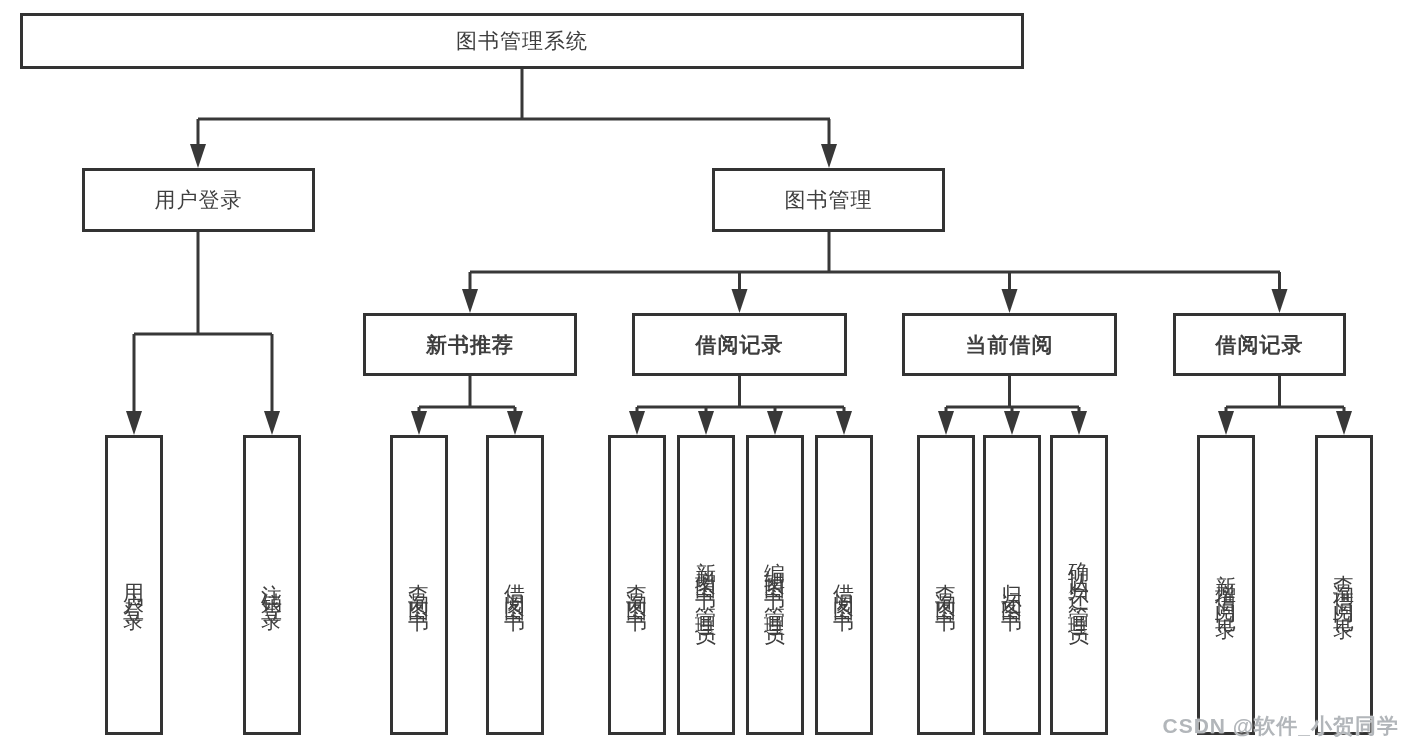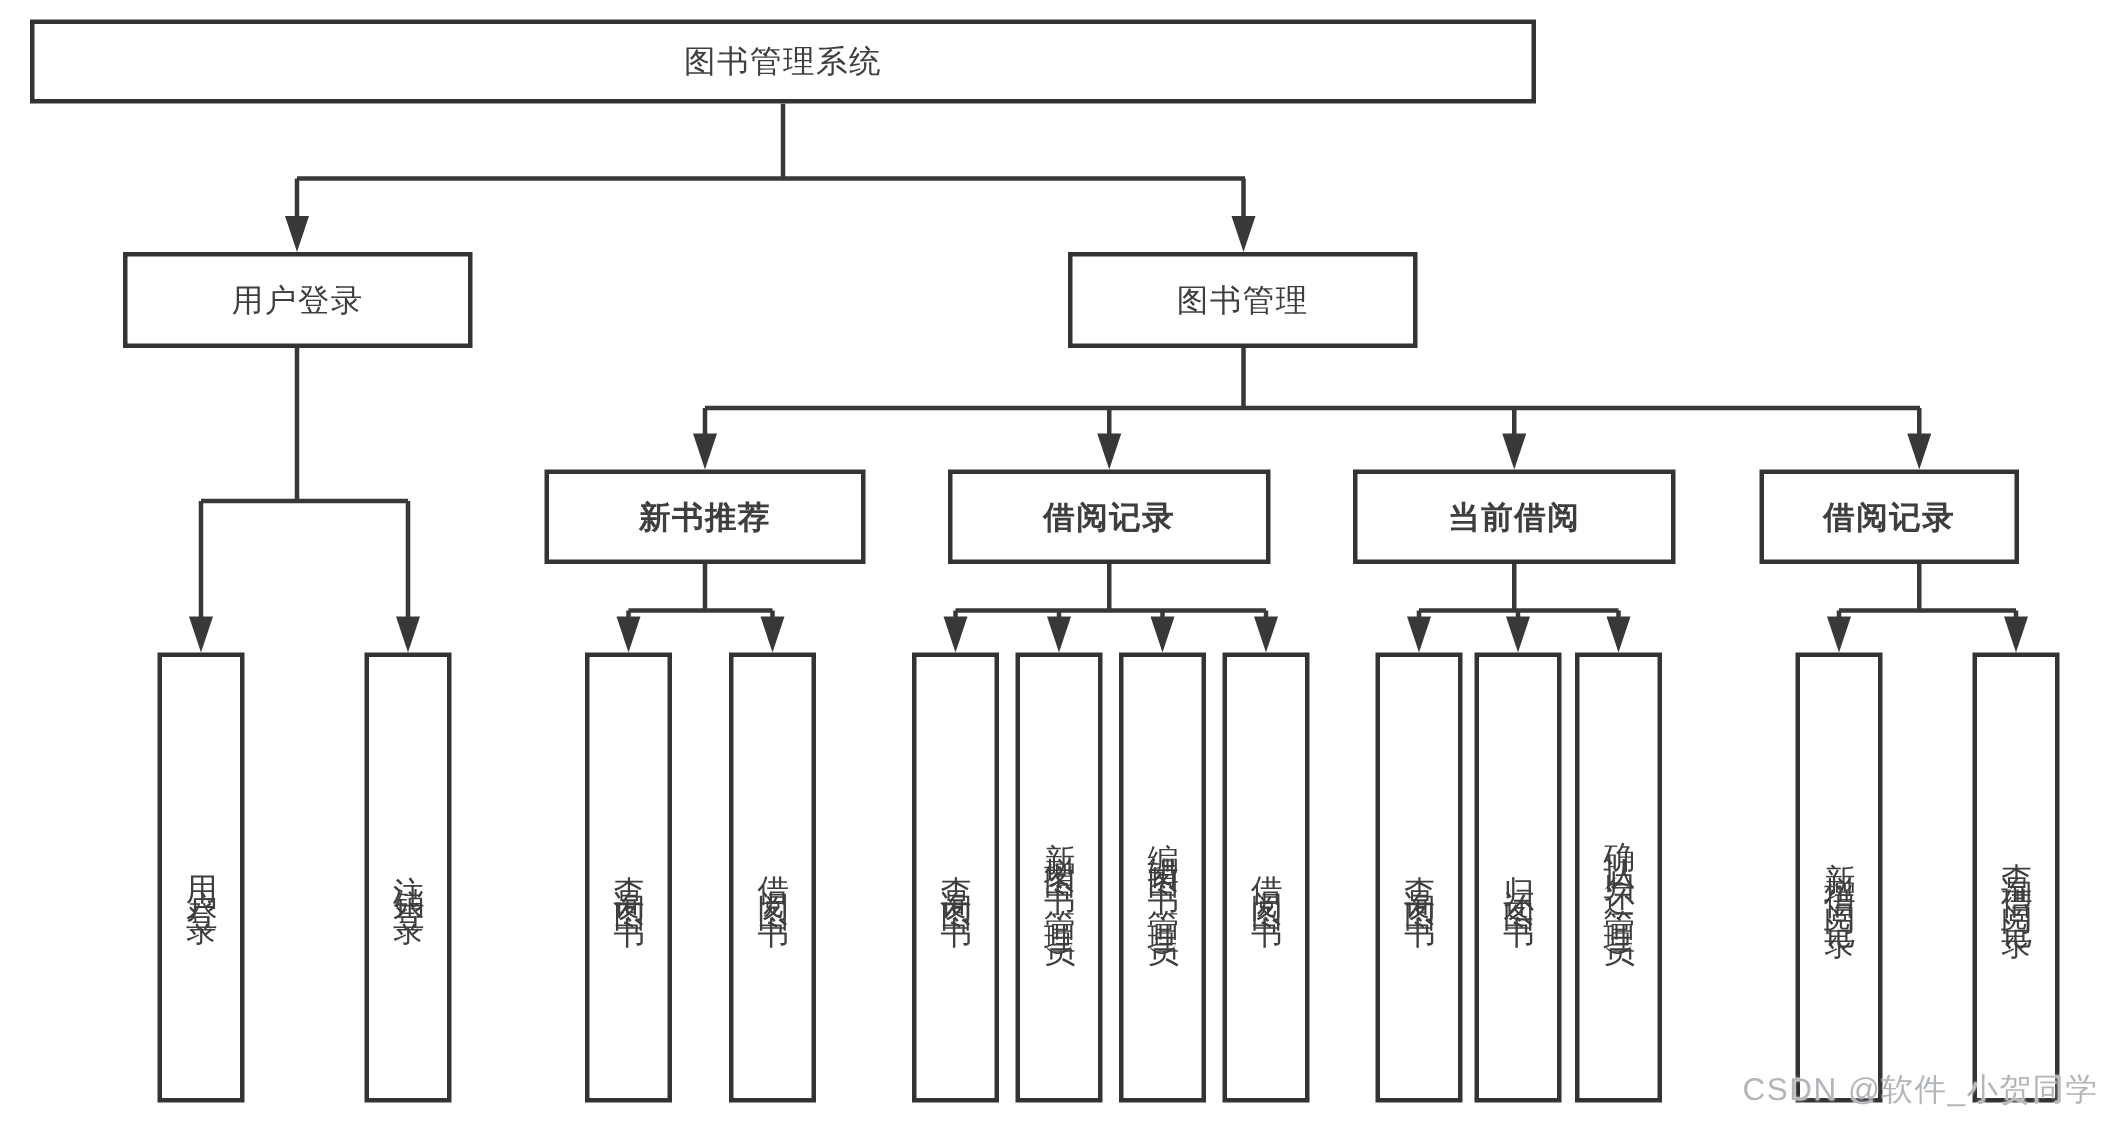--- a/index.html
+++ b/index.html
@@ -50,20 +50,21 @@
   }
   .watermark {
     position: absolute;
     right: 6px;
     bottom: 7px;
     font-size: 21px;
     color: #b2b6ba;
     text-shadow: 0 0 2px #ffffff, 0 0 1px #ffffff;
     z-index: 5;
     letter-spacing: 1px;
+    font-weight: bold;
   }
 </style>
 </head>
 <body>
 
 <div class="canvas">
 
   <svg class="connectors" viewBox="0 0 1405 747" xmlns="http://www.w3.org/2000/svg">
     <g stroke="#383838" stroke-width="3" fill="none">
 

